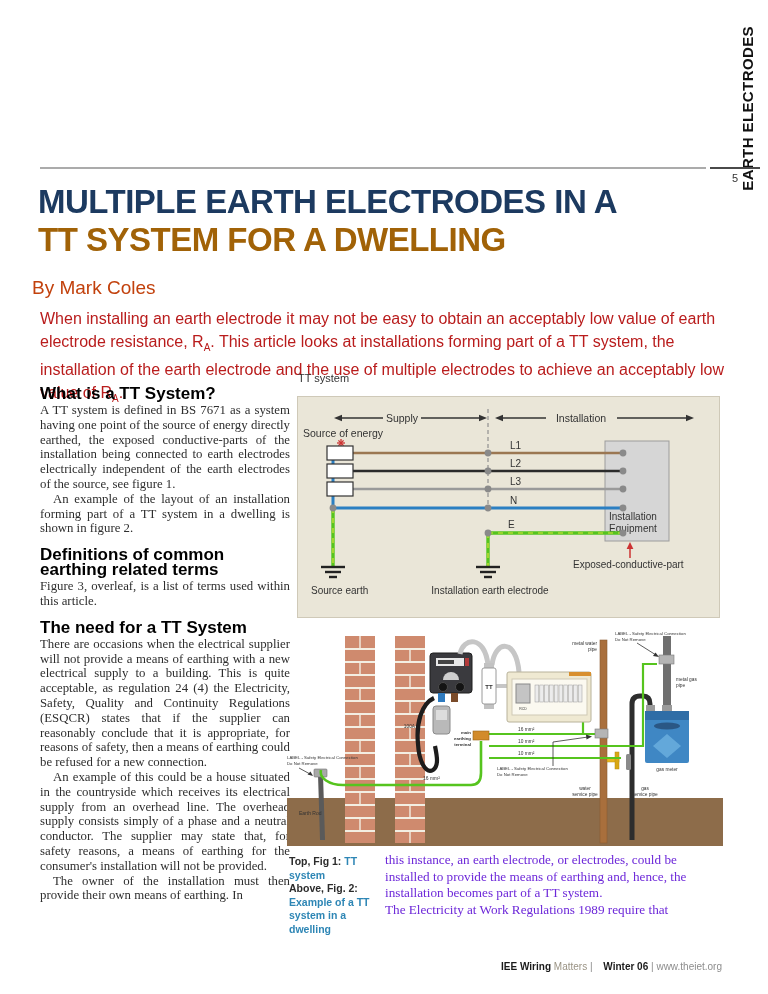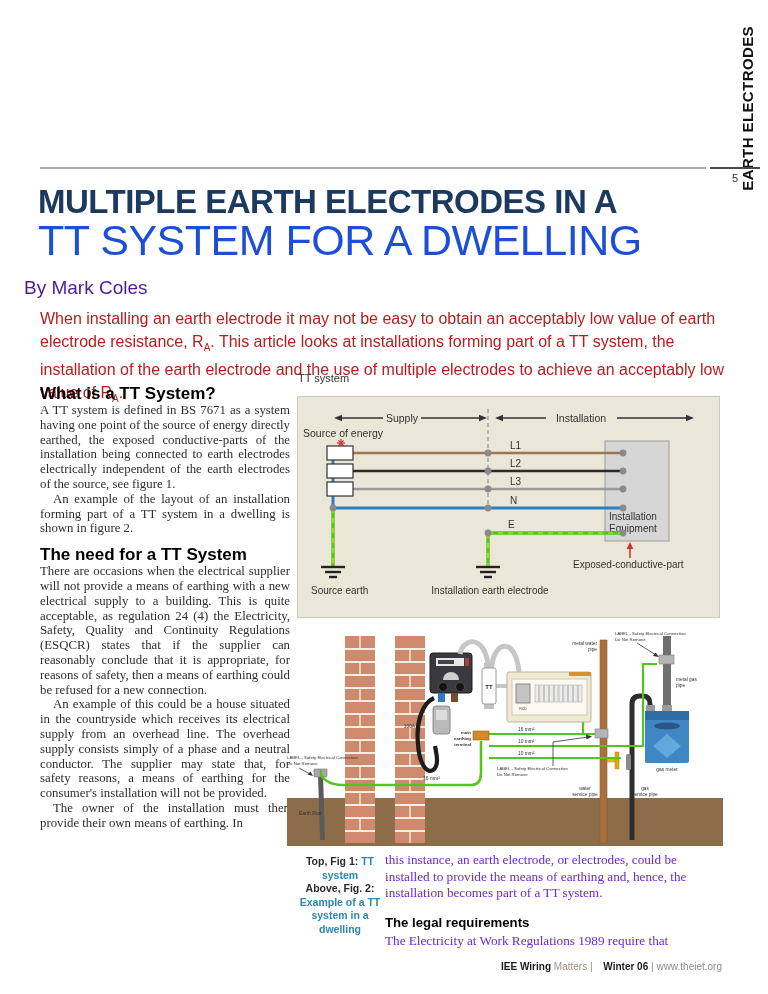--- a/index.html
+++ b/index.html
@@ -10,39 +10,39 @@
   .side-tab { position:absolute; top:26px; right:12px; writing-mode:vertical-rl;
               transform:rotate(180deg); font-size:15px; font-weight:bold; color:#111;
               letter-spacing:.4px; }
   .tab-rule { position:absolute; top:167px; right:8px; width:50px; border-top:2px solid #4a4a4a; }
   .page-num { position:absolute; top:172px; right:8px; width:50px; text-align:center;
               font-size:11px; color:#333; }
   .top-rule { position:absolute; left:40px; top:167px; width:666px; border-top:2px solid #ababab; }
 
   .title { position:absolute; left:38px; top:183px; line-height:38px; letter-spacing:-.5px; }
   .title .l1 { font-size:33px; font-weight:800; color:#1c3a60; }
-  .title .l2 { font-size:43px; font-weight:400; color:#1d4ed8; }
-  .byline { position:absolute; left:24px; top:277px; font-size:19px; color:#4c1d95; }
+  .title .l2 { font-size:33px; font-weight:700; color:#a16207; }
+  .byline { position:absolute; left:32px; top:277px; font-size:19px; color:#c2410c; }
   .intro  { position:absolute; left:40px; top:308px; width:694px; font-size:16px;
             line-height:22.5px; color:#b91c1c; }
   .intro sub { font-size:10px; }
 
   .left-col { position:absolute; left:40px; top:386px; width:250px; }
   .left-col h3 { font-size:17px; font-weight:bold; color:#000; line-height:15px; margin-bottom:2px; }
   .left-col p  { font-family:"Liberation Serif", serif; font-size:12.8px; line-height:14.8px;
                  color:#2e2e2e; text-align:justify; }
   .left-col p.indent { text-indent:13px; }
   .left-col .sec { margin-bottom:11px; }
 
   .fig1-label { position:absolute; left:298px; top:372px; font-size:11px; color:#333; }
   .fig1 { position:absolute; left:297px; top:396px; }
   .fig2 { position:absolute; left:285px; top:628px; }
 
   .caption { position:absolute; left:289px; top:855px; width:102px; font-size:10.5px;
-             font-weight:bold; line-height:13.5px; color:#2b2b2b;text-align:center; }
+             font-weight:bold; line-height:13.5px; color:#2b2b2b; }
   .caption .blue { color:#2e86b5; }
 
   .right-col { position:absolute; left:385px; top:852px; width:338px; }
   .right-col p { font-family:"Liberation Serif", serif; font-size:13.2px; line-height:16.5px;
                  color:#6d28d9; }
   .right-col h3 { font-size:13.2px; font-weight:bold; color:#000; margin:13px 0 3px; }
 
   .footer { position:absolute; left:40px; top:961px; width:682px; text-align:right;
             font-size:10px; color:#8d8d8d; }
   .footer .b { font-weight:bold; color:#1a1a1a;padding-left:8px; }
@@ -66,20 +66,27 @@
   </div>
   <div class="byline">By Mark Coles</div>
 
   <p class="intro"><span>When installing an earth electrode it may not be easy to obtain an acceptably low value of earth electrode resistance, R</span><sub>A</sub><span>. This article looks at installations forming part of a TT system, the installation of the earth electrode and the use of multiple electrodes to achieve an acceptably low value of R</span><sub>A</sub><span>.</span></p>
 
   <div class="left-col">
     <div class="sec">
       <h3>What is a TT System?</h3>
       <p>A TT system is defined in BS 7671 as a system having one point of the source of energy directly earthed, the exposed conductive-parts of the installation being connected to earth electrodes electrically independent of the earth electrodes of the source, see figure 1.</p>
       <p class="indent">An example of the layout of an installation forming part of a TT system in a dwelling is shown in figure 2.</p>
+    </div>
+    <div class="sec">
+      <h3>
+        <span>Definitions of common</span><br>
+        <span>earthing related terms</span>
+      </h3>
+      <p>Figure 3, overleaf, is a list of terms used within this article.</p>
     </div>
     <div class="sec">
       <h3>The need for a TT System</h3>
       <p>There are occasions when the electrical supplier will not provide a means of earthing with a new electrical supply to a building. This is quite acceptable, as regulation 24 (4) the Electricity, Safety, Quality and Continuity Regulations (ESQCR) states that if the supplier can reasonably conclude that it is appropriate, for reasons of safety, then a means of earthing could be refused for a new connection.</p>
       <p class="indent">An example of this could be a house situated in the countryside which receives its electrical supply from an overhead line. The overhead supply consists simply of a phase and a neutral conductor. The supplier may state that, for safety reasons, a means of earthing for the consumer's installation will not be provided.</p>
       <p class="indent">The owner of the installation must then provide their own means of earthing. In</p>
     </div>
   </div>
 
   <div class="fig1-label">TT system</div>
@@ -314,21 +321,20 @@
 
   <div class="caption">
     <span>Top, Fig 1:</span>
     <span class="blue">TT system</span><br>
     <span>Above, Fig. 2:</span>
     <span class="blue">Example of a TT system in a dwelling</span>
   </div>
 
   <div class="right-col">
     <p>this instance, an earth electrode, or electrodes, could be installed to provide the means of earthing and, hence, the installation becomes part of a TT system.</p>
-    <h3>The legal requirements</h3>
     <p>The Electricity at Work Regulations 1989 require that</p>
   </div>
 
   <div class="footer">
     <span class="b">IEE Wiring</span>
     <span class="m">Matters</span>
     <span>|</span>
     <span class="b">Winter 06</span>
     <span>|</span>
     <span>www.theiet.org</span>

